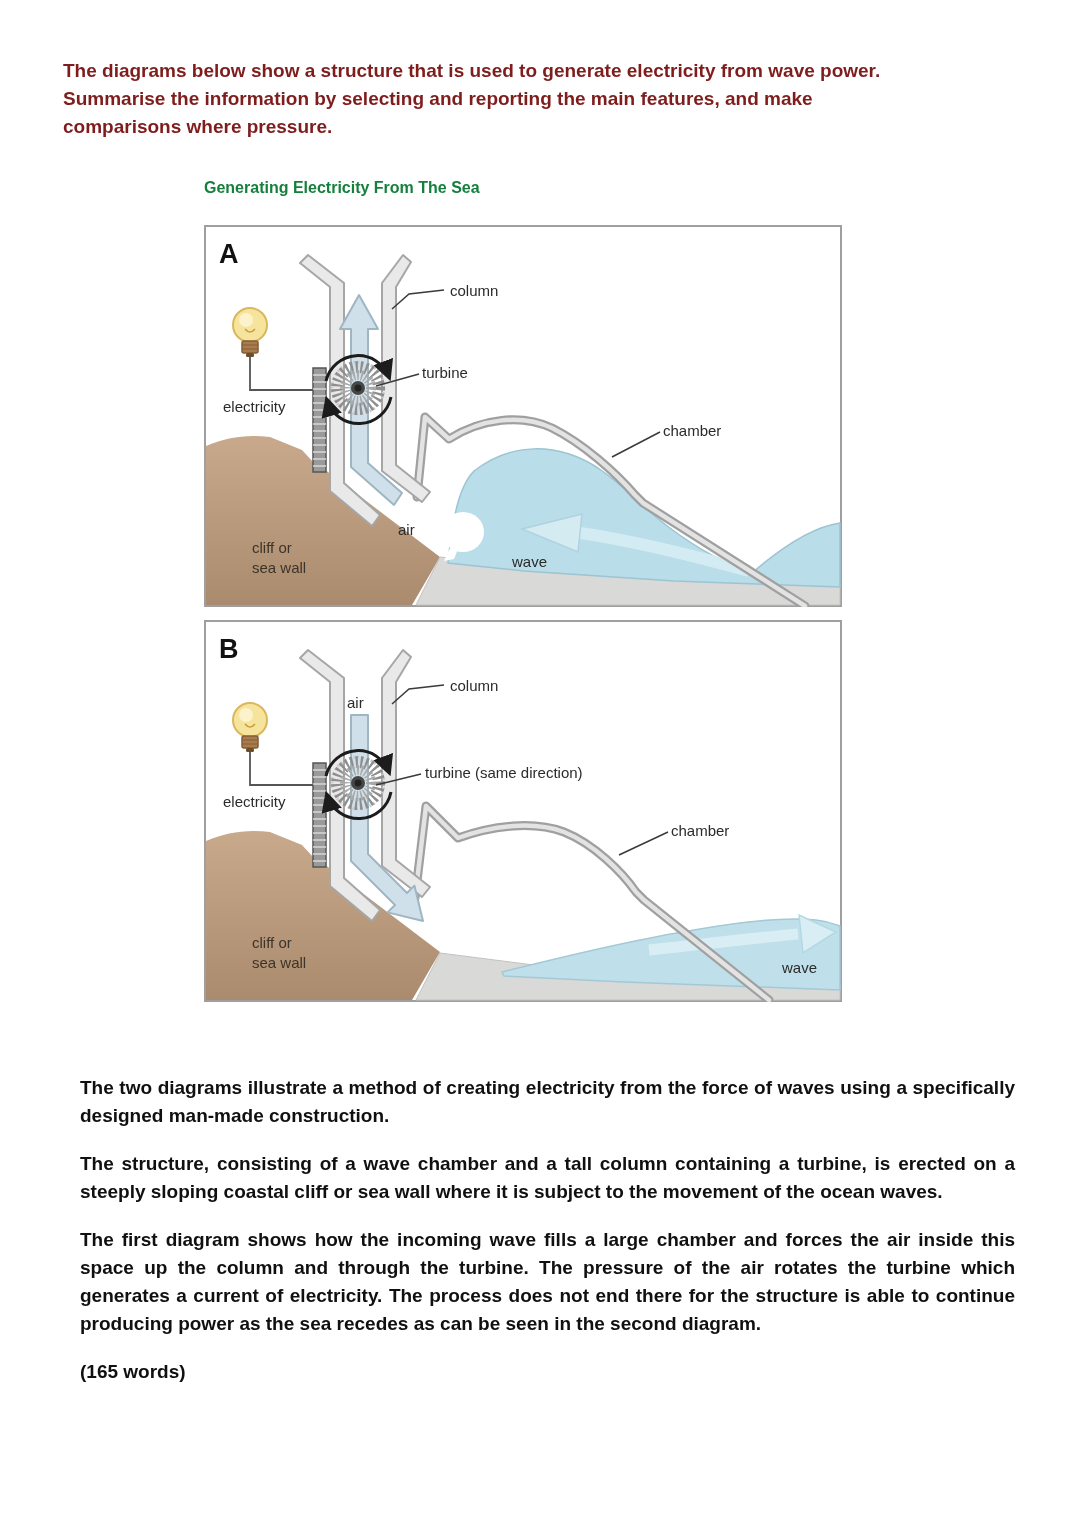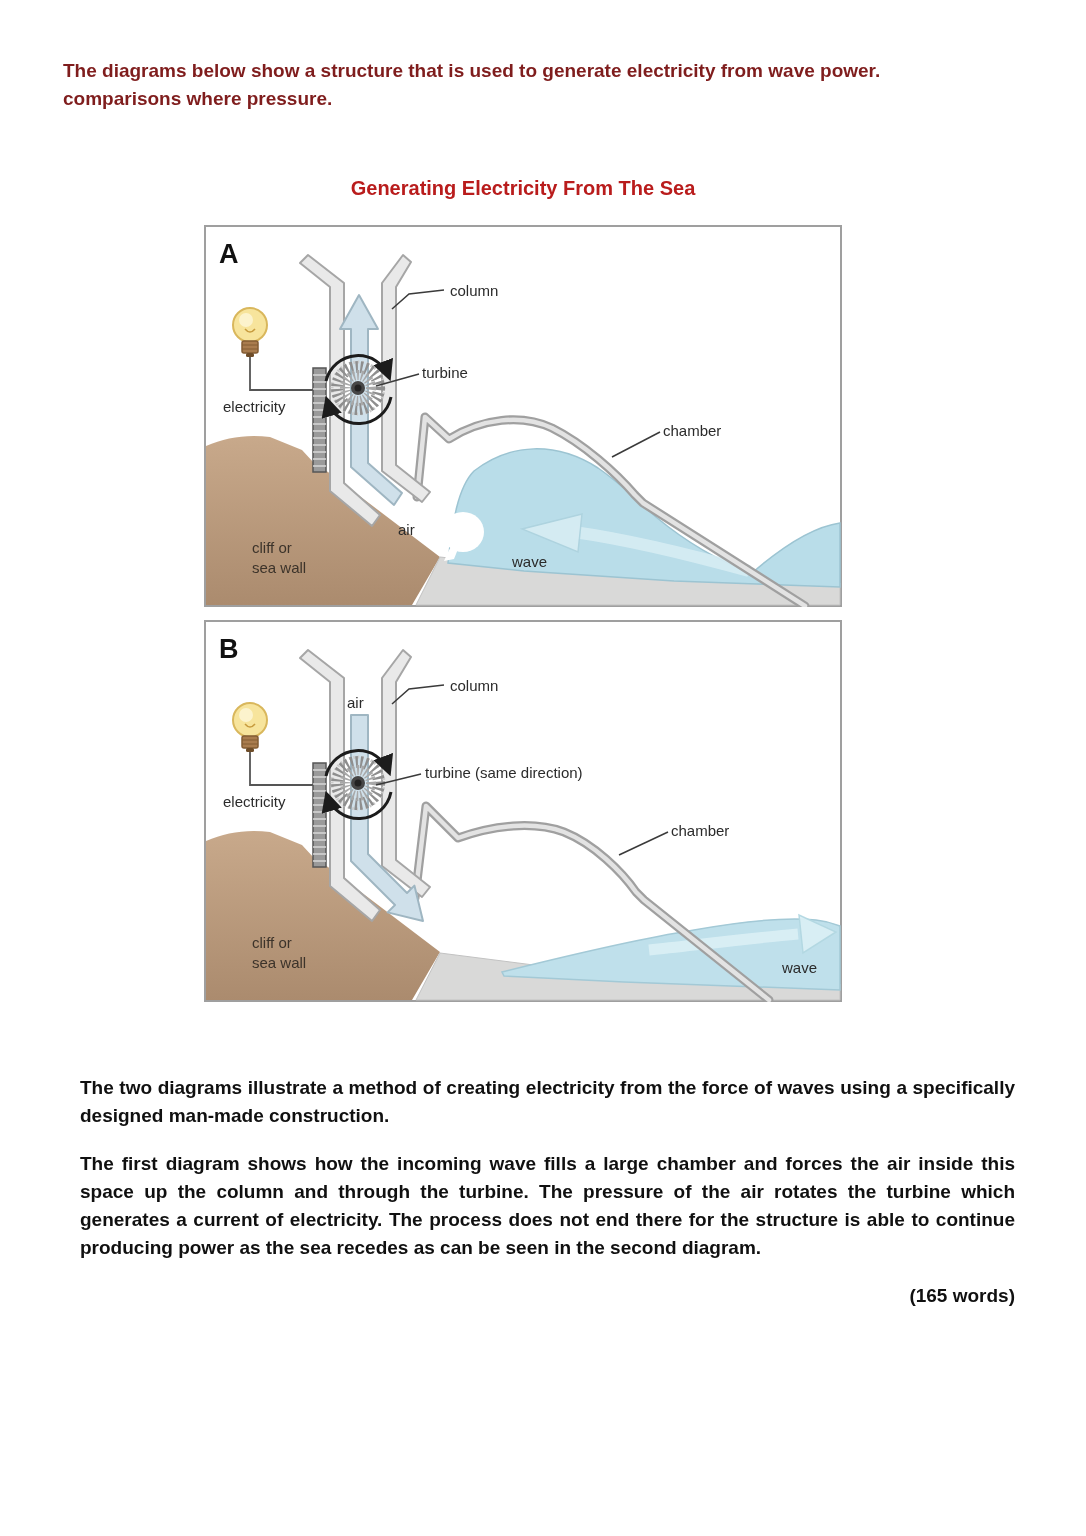--- a/index.html
+++ b/index.html
@@ -1,38 +1,39 @@
 <!DOCTYPE html>
 <html><head>
 <meta charset="utf-8">
 <style>
   html,body{margin:0;padding:0;}
   body{
     width:1086px;height:1536px;position:relative;background:#ffffff;
     font-family:"Liberation Sans", sans-serif;color:#111;overflow:hidden;
   }
   .task{position:absolute;left:63px;top:17px;font-weight:bold;font-size:19px;line-height:28px;color:#7f1d1d;margin-top:40px;}
-  .title{position:absolute;left:204px;top:176px;width:638px;text-align:center;font-weight:bold;font-size:20px;line-height:24px;color:#b91c1c;}
+  .title{position:absolute;left:204px;top:176px;width:638px;font-weight:bold;font-size:16px;line-height:24px;color:#15803d;}
   .dbox{position:absolute;left:204px;width:638px;height:382px;}
   #boxA{top:225px;}
   #boxB{top:620px;}
   .dbox svg{display:block;}
   .essay{position:absolute;left:80px;top:1074px;width:935px;font-weight:bold;font-size:19px;line-height:28px;text-align:justify;color:#101010;}
   .essay p{margin:0 0 20px 0;}
-  .essay p.words{margin:0;text-align:right;}
+  .essay p.words{margin:0;text-align:left;}
   text{font-family:"Liberation Sans", sans-serif;font-size:15px;fill:#2b2b2b;}
   text.letter{font-size:27px;font-weight:bold;fill:#111;}
   text.cliffLabel{fill:#3c332a;}
   .ptr{stroke:#3a3a3a;stroke-width:1.5;fill:none;}
 </style>
 </head>
 <body>
 
 <div class="task">
   <div>The diagrams below show a structure that is used to generate electricity from wave power.</div>
+  <div>Summarise the information by selecting and reporting the main features, and make</div>
   <div>comparisons where pressure.</div>
 </div>
 
 <div class="title">Generating Electricity From The Sea</div>
 
 <div class="dbox" id="boxA">
 <svg width="638" height="382" viewBox="0 0 638 382" xmlns="http://www.w3.org/2000/svg">
   <defs>
     <marker id="ahA" markerWidth="7" markerHeight="7" refX="5.5" refY="3.5" orient="auto">
       <path d="M0,0 L7,3.5 L0,7 Z" fill="#1c1c1c"></path>
@@ -181,15 +182,16 @@
   <text x="467" y="216">chamber</text>
   <text x="578" y="353">wave</text>
   <text x="19" y="187">electricity</text>
   <text class="cliffLabel" x="48" y="328">cliff or</text>
   <text class="cliffLabel" x="48" y="348">sea wall</text>
 </svg>
 </div>
 
 <div class="essay">
   <p>The two diagrams illustrate a method of creating electricity from the force of waves using a specifically designed man-made construction.</p>
+  <p>The structure, consisting of a wave chamber and a tall column containing a turbine, is erected on a steeply sloping coastal cliff or sea wall where it is subject to the movement of the ocean waves.</p>
   <p>The first diagram shows how the incoming wave fills a large chamber and forces the air inside this space up the column and through the turbine. The pressure of the air rotates the turbine which generates a current of electricity. The process does not end there for the structure is able to continue producing power as the sea recedes as can be seen in the second diagram.</p>
   <p class="words">(165 words)</p>
 </div>
 
 </body></html>

